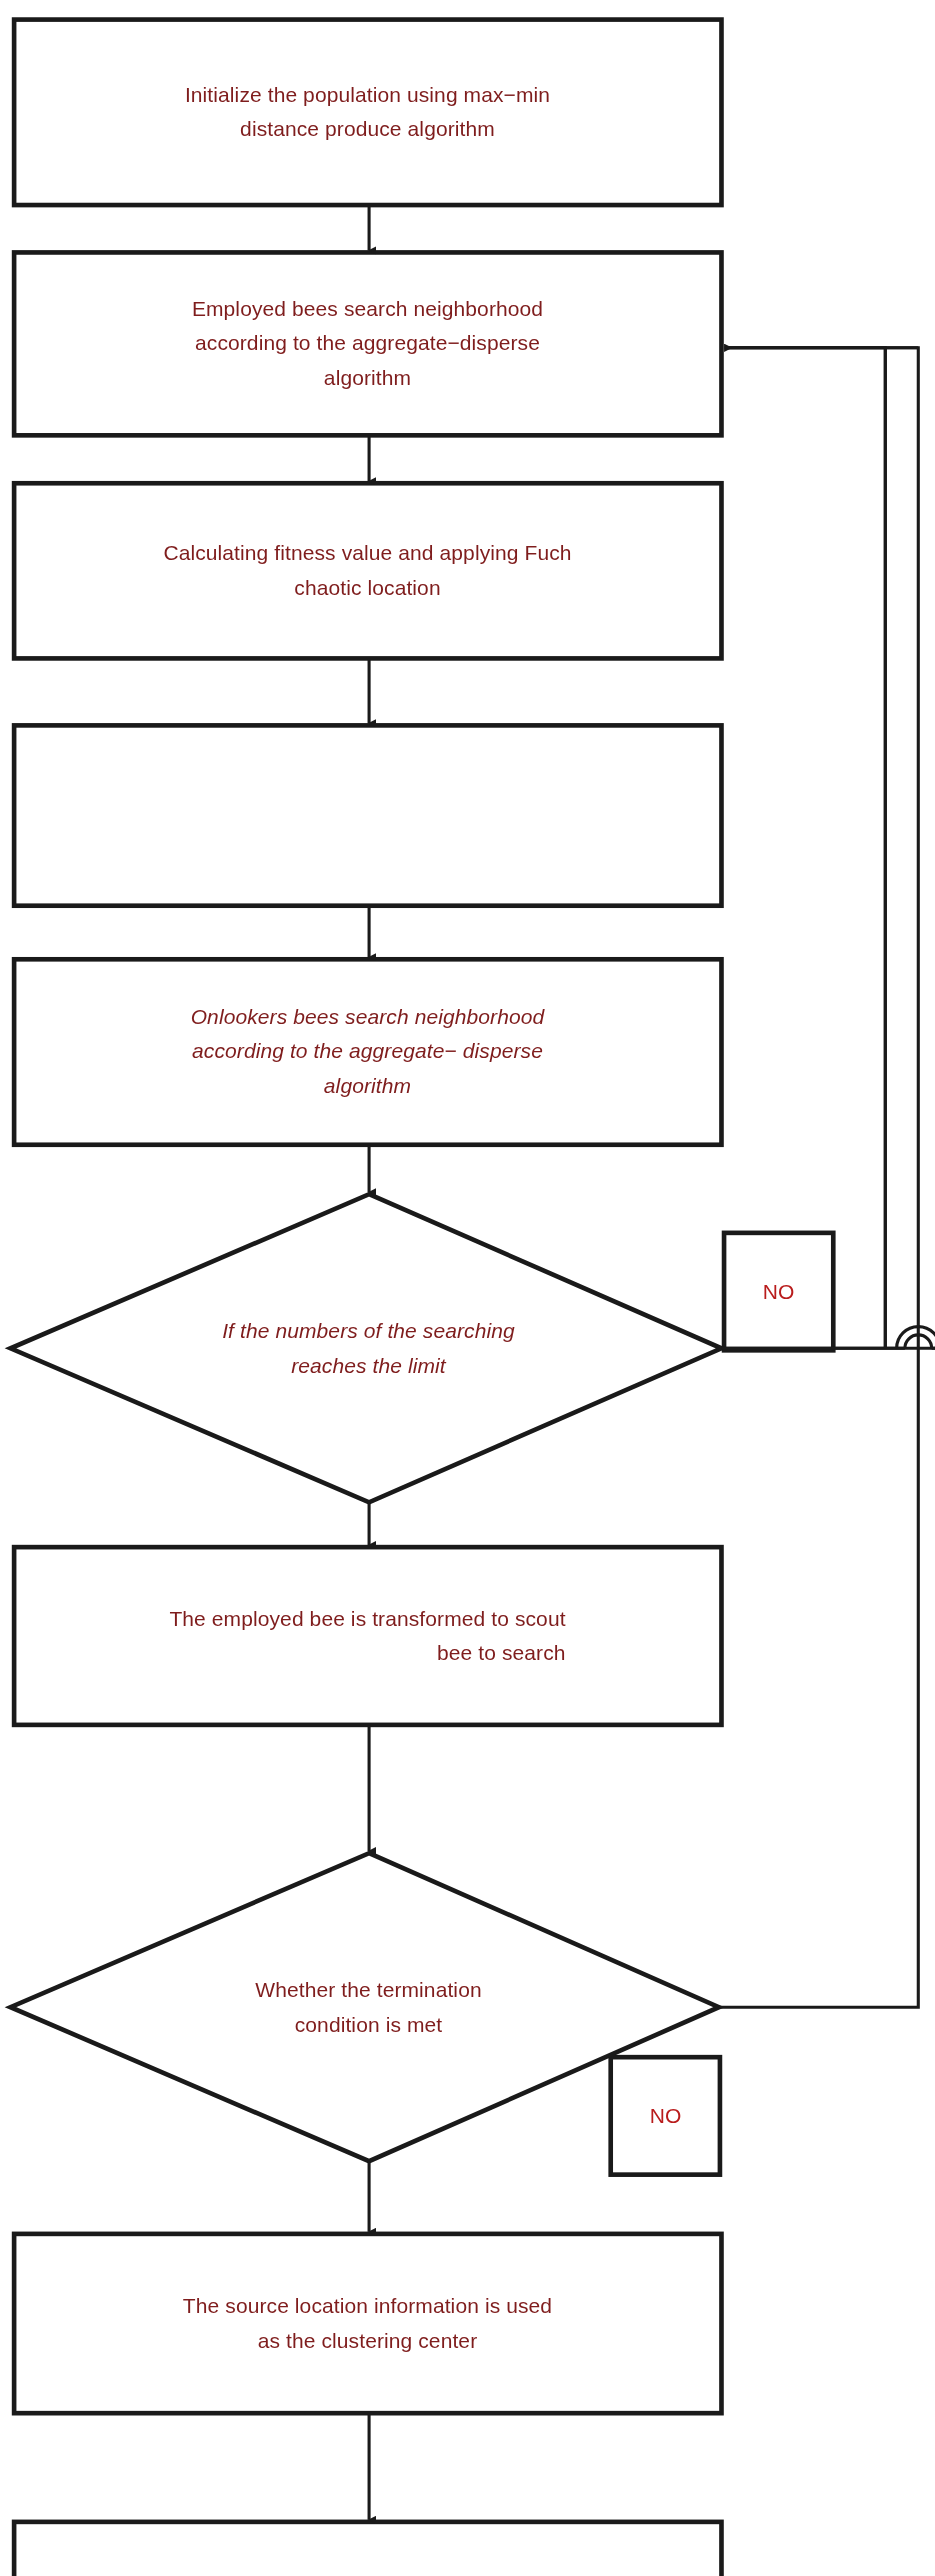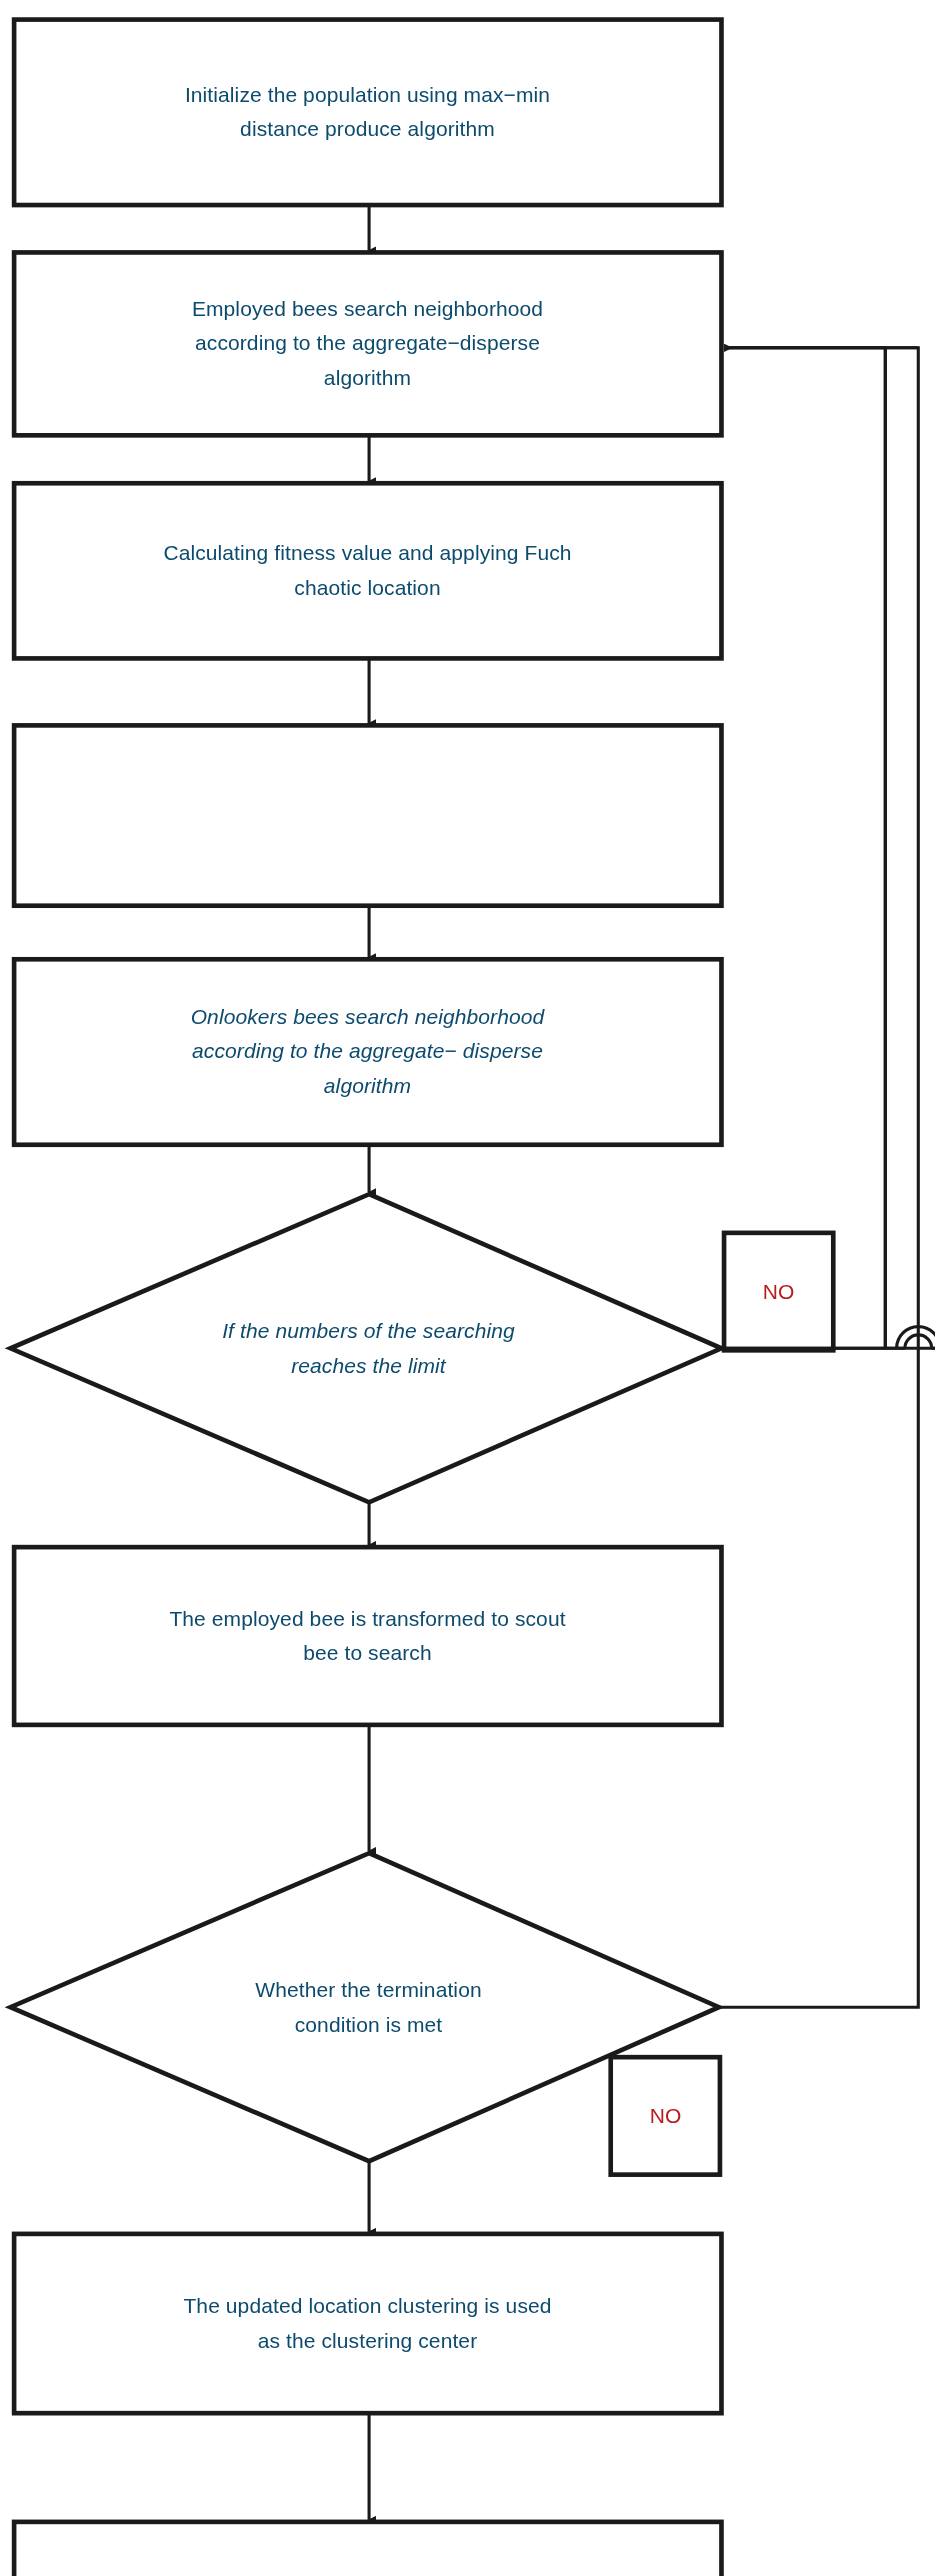--- a/index.html
+++ b/index.html
@@ -3,21 +3,21 @@
 <meta charset="utf-8">
 <style>
   html,body{margin:0;padding:0;background:#ffffff;}
   body{font-family:"Liberation Sans","DejaVu Sans",sans-serif;}
   #page{position:relative;width:936px;height:2865px;background:#fff;overflow:hidden;}
   #flow-svg{position:absolute;left:0;top:0;width:936px;height:2865px;display:block;}
   .node-text{
     position:absolute;
     display:flex;align-items:center;justify-content:center;
     text-align:center;
-    color:#0c4a6e;
+    color:#7f1d1d;
     font-size:21px;
     line-height:1.62;
     letter-spacing:0.1px;
     white-space:pre-line;
     pointer-events:none;
   }
   .no-text{
     position:absolute;
     display:flex;align-items:center;justify-content:center;
     text-align:center;color:#b91c1c;font-size:21px;
@@ -108,27 +108,27 @@
 chaotic location</div>
 
 
   <div class="node-text" style="left:31px;top:959px;width:673px;height:185px;font-style:italic;">Onlookers bees search neighborhood
 according to the aggregate− disperse
 algorithm</div>
 
   <div class="node-text" style="left:103px;top:1265px;width:531px;height:167px;font-style:italic;">If the numbers of the searching
 reaches the limit</div>
 
-  <div class="node-text" style="left:31px;top:1547px;width:673px;height:178px;">The employed bee is transformed to scout
+  <div class="node-text" style="left:31px;top:1547px;width:673px;height:178px;text-align:right;">The employed bee is transformed to scout
 bee to search</div>
 
   <div class="node-text" style="left:103px;top:1924px;width:531px;height:167px;">Whether the termination
 condition is met</div>
 
-  <div class="node-text" style="left:31px;top:2234px;width:673px;height:179px;">The updated location clustering is used
+  <div class="node-text" style="left:31px;top:2234px;width:673px;height:179px;">The source location information is used
 as the clustering center</div>
 
   <div class="node-text" style="left:31px;top:2522px;width:673px;height:157px;">Clustering the data sets</div>
 
   <div class="no-text" style="left:724px;top:1233px;width:109px;height:117px;">NO</div>
 
   <div class="no-text" style="left:611px;top:2057px;width:109px;height:117px;">NO</div>
 
 </div>
 

